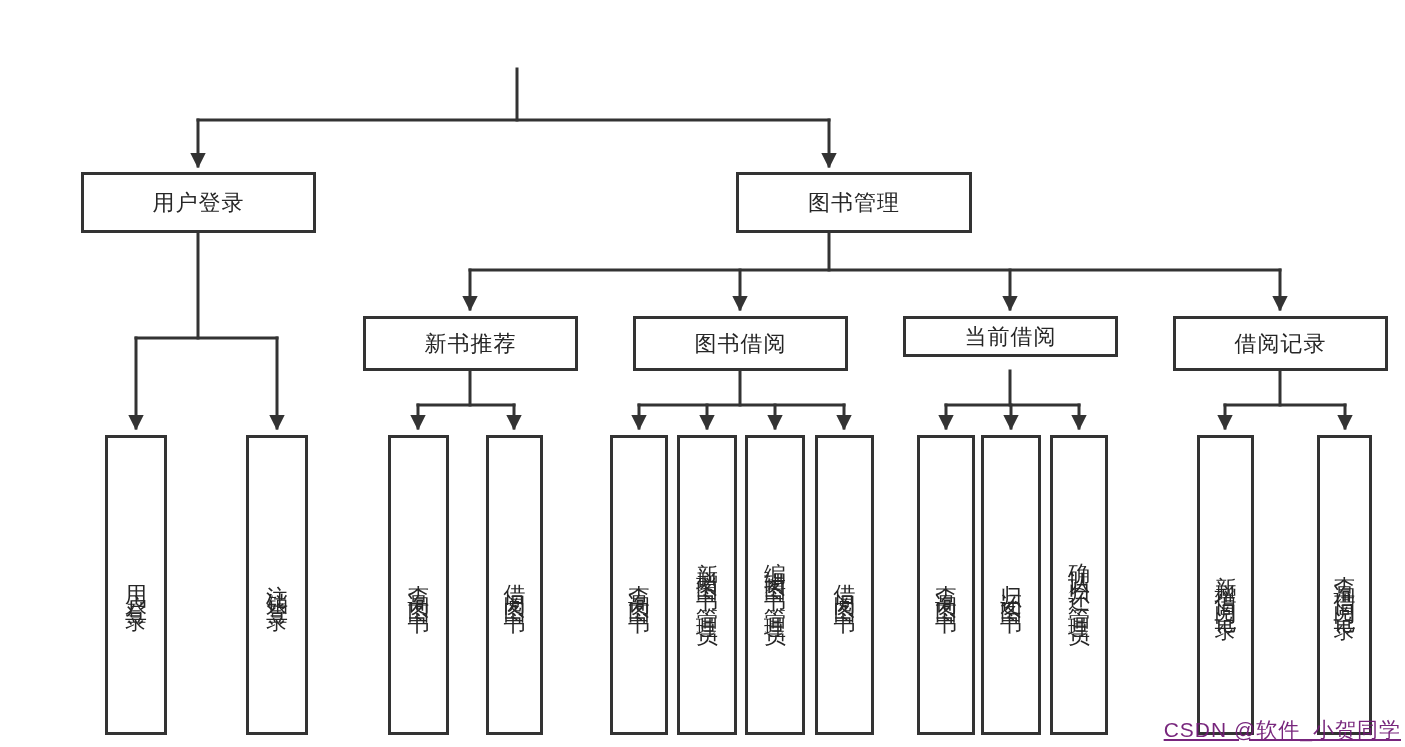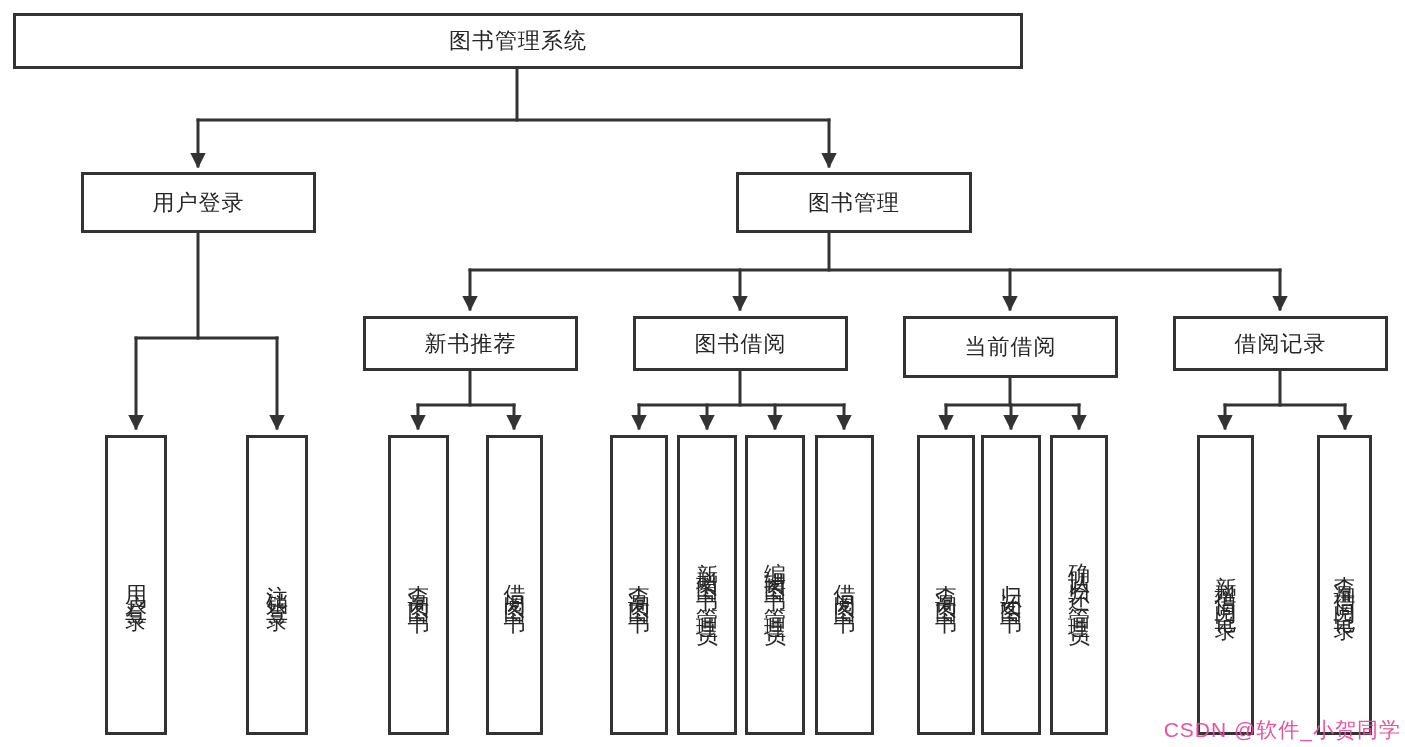--- a/index.html
+++ b/index.html
@@ -34,21 +34,21 @@
     font-size: 22px;
     letter-spacing: 9px;
     line-height: 1;
   }
 
   #root-box        { left: 13px;   top: 13px;  width: 1010px; height: 56px; }
   #user-login-box  { left: 81px;   top: 172px; width: 235px;  height: 61px; }
   #book-mgmt-box   { left: 711px;  top: 172px; width: 236px;  height: 61px; margin-left: 25px; }
   #sec-newbook     { left: 363px;  top: 316px; width: 215px;  height: 55px; }
   #sec-borrow      { left: 633px;  top: 316px; width: 215px;  height: 55px; }
-  #sec-current     { left: 903px;  top: 316px; width: 215px;  height: 62px; }
+  #sec-current     { left: 903px;  top: 316px; width: 215px;  height: 41px; }
   #sec-records     { left: 1173px; top: 316px; width: 215px;  height: 55px; }
 
   #leaf-ul-0 { left: 105px;  width: 62px; }
   #leaf-ul-1 { left: 246px;  width: 62px; }
   #leaf-s0-0 { left: 388px;  width: 61px; }
   #leaf-s0-1 { left: 486px;  width: 57px; }
   #leaf-s1-0 { left: 610px;  width: 58px; }
   #leaf-s1-1 { left: 677px;  width: 60px; }
   #leaf-s1-2 { left: 745px;  width: 60px; }
   #leaf-s1-3 { left: 815px;  width: 59px; }
@@ -129,21 +129,20 @@
     </g>
 
     <g>
       <line x1="1280" y1="371" x2="1280" y2="405"></line>
       <line x1="1225" y1="405" x2="1345" y2="405"></line>
       <line x1="1225" y1="405" x2="1225" y2="428" marker-end="url(#arw)"></line>
       <line x1="1345" y1="405" x2="1345" y2="428" marker-end="url(#arw)"></line>
     </g>
   </svg>
 
-  <div class="hbox" id="root-box">图书管理系统</div>
 
   <div class="hbox" id="user-login-box">用户登录</div>
   <div class="hbox" id="book-mgmt-box">图书管理</div>
 
   <div class="hbox" id="sec-borrow">图书借阅</div>
   <div class="hbox" id="sec-newbook">新书推荐</div>
   <div class="hbox" id="sec-current">当前借阅</div>
   <div class="hbox" id="sec-records">借阅记录</div>
 
   <div class="vbox" id="leaf-ul-0">用户登录</div>
@@ -157,15 +156,15 @@
   <div class="vbox" id="leaf-s1-2">编辑图书（管理员）</div>
   <div class="vbox" id="leaf-s1-3">借阅图书</div>
 
   <div class="vbox" id="leaf-s2-0">查询图书</div>
   <div class="vbox" id="leaf-s2-1">归还图书</div>
   <div class="vbox" id="leaf-s2-2">确认归还（管理员）</div>
 
   <div class="vbox" id="leaf-s3-0">新增借阅记录</div>
   <div class="vbox" id="leaf-s3-1">查询借阅记录</div>
 
-  <div id="watermark" style="color: #ec4899;">CSDN @软件_小贺同学</div>
+  <div id="watermark" style="color: #701a75; text-decoration: underline;">CSDN @软件_小贺同学</div>
 
 </div>
 
 </body></html>

